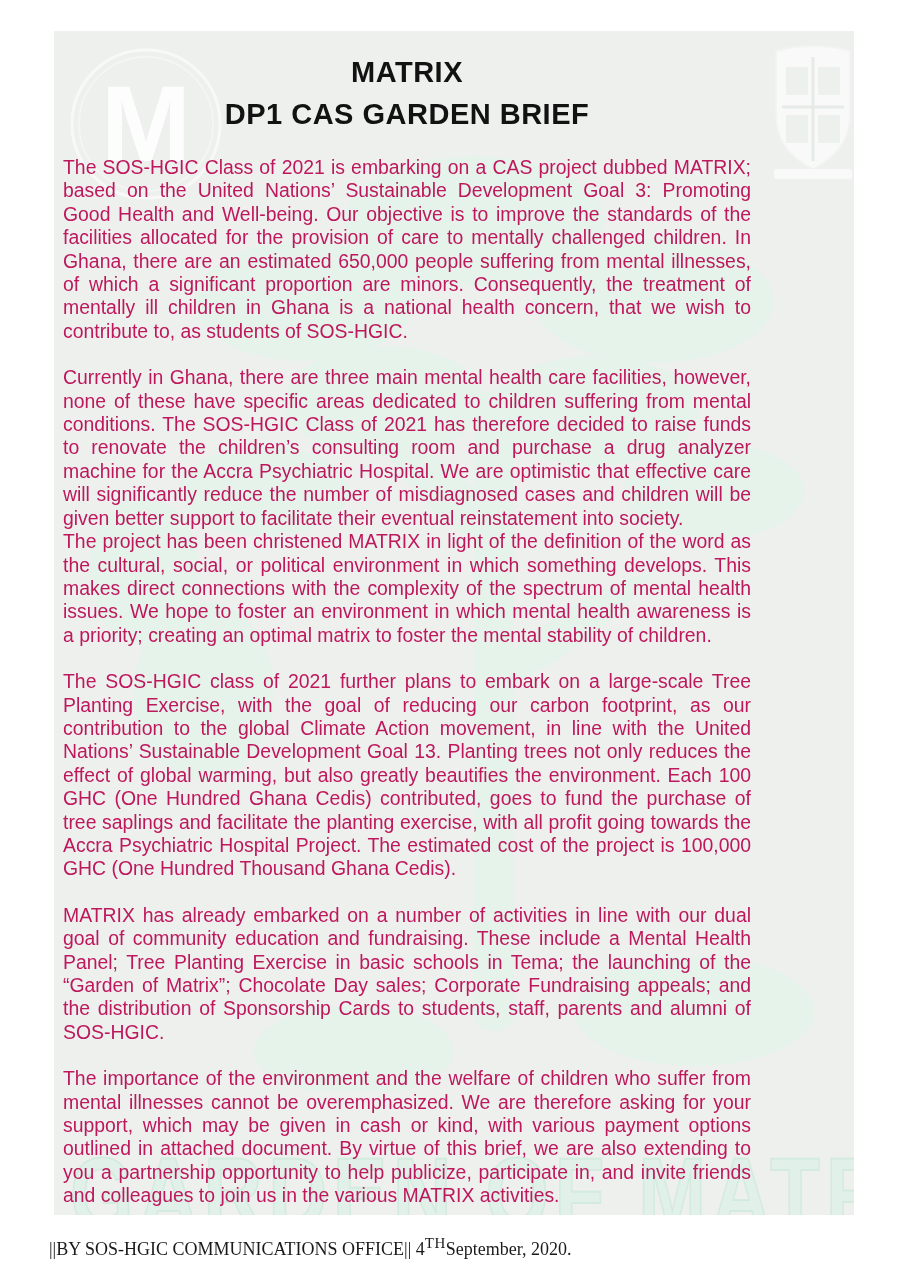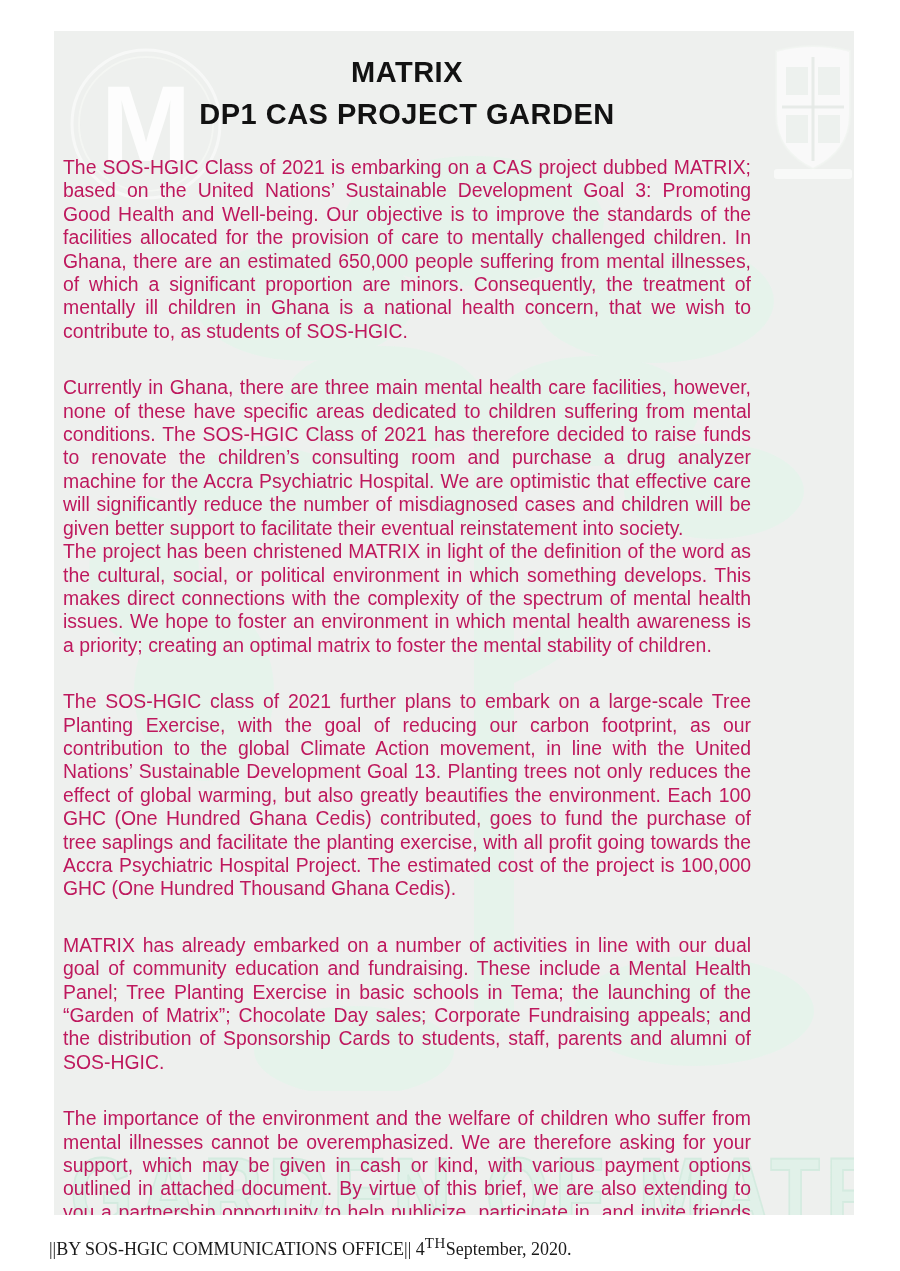--- a/index.html
+++ b/index.html
@@ -46,21 +46,21 @@
     color: #121212;
     letter-spacing: 0.5px;
   }
   .doc-body { margin-top: 21px; }
   .para {
     font-size: 19.4px;
     line-height: 23.4px;
     text-align: justify;
     color: #be185d;
   }
-  .para-gap { margin-top: 33px; }
+  .para-gap { margin-top: 23px; }
   .closing {
     margin-top: 23px;
     font-weight: bold;
     font-size: 19.6px;
     color: #161616;
     text-align: left;
   }
 
   
   .doc-footer {
@@ -116,21 +116,21 @@
       <ellipse cx="640" cy="880" rx="120" ry="55"></ellipse>
       <ellipse cx="300" cy="920" rx="100" ry="45"></ellipse>
     </g>
   </svg>
 
   <div class="wm wm-garden">GARDEN OF MATRIX</div>
 
   <div class="doc-content">
     <div class="doc-title">
       <div>MATRIX</div>
-      <div>DP1 CAS PROJECT GARDEN</div>
+      <div>DP1 CAS GARDEN BRIEF</div>
     </div>
 
     <div class="doc-body">
       <p class="para">The SOS-HGIC Class of 2021 is embarking on a CAS project dubbed MATRIX; based on the United Nations’ Sustainable Development Goal 3: Promoting Good Health and Well-being. Our objective is to improve the standards of the facilities allocated for the provision of care to mentally challenged children. In Ghana, there are an estimated 650,000 people suffering from mental illnesses, of which a significant proportion are minors. Consequently, the treatment of mentally ill children in Ghana is a national health concern, that we wish to contribute to, as students of SOS-HGIC.</p>
 
       <p class="para para-gap">Currently in Ghana, there are three main mental health care facilities, however, none of these have specific areas dedicated to children suffering from mental conditions. The SOS-HGIC Class of 2021 has therefore decided to raise funds to renovate the children’s consulting room and purchase a drug analyzer machine for the Accra Psychiatric Hospital. We are optimistic that effective care will significantly reduce the number of misdiagnosed cases and children will be given better support to facilitate their eventual reinstatement into society.</p>
       <p class="para">The project has been christened MATRIX in light of the definition of the word as the cultural, social, or political environment in which something develops. This makes direct connections with the complexity of the spectrum of mental health issues. We hope to foster an environment in which mental health awareness is a priority; creating an optimal matrix to foster the mental stability of children.</p>
 
       <p class="para para-gap">The SOS-HGIC class of 2021 further plans to embark on a large-scale Tree Planting Exercise, with the goal of reducing our carbon footprint, as our contribution to the global Climate Action movement, in line with the United Nations’ Sustainable Development Goal 13. Planting trees not only reduces the effect of global warming, but also greatly beautifies the environment. Each 100 GHC (One Hundred Ghana Cedis) contributed, goes to fund the purchase of tree saplings and facilitate the planting exercise, with all profit going towards the Accra Psychiatric Hospital Project. The estimated cost of the project is 100,000 GHC (One Hundred Thousand Ghana Cedis).</p>
 

